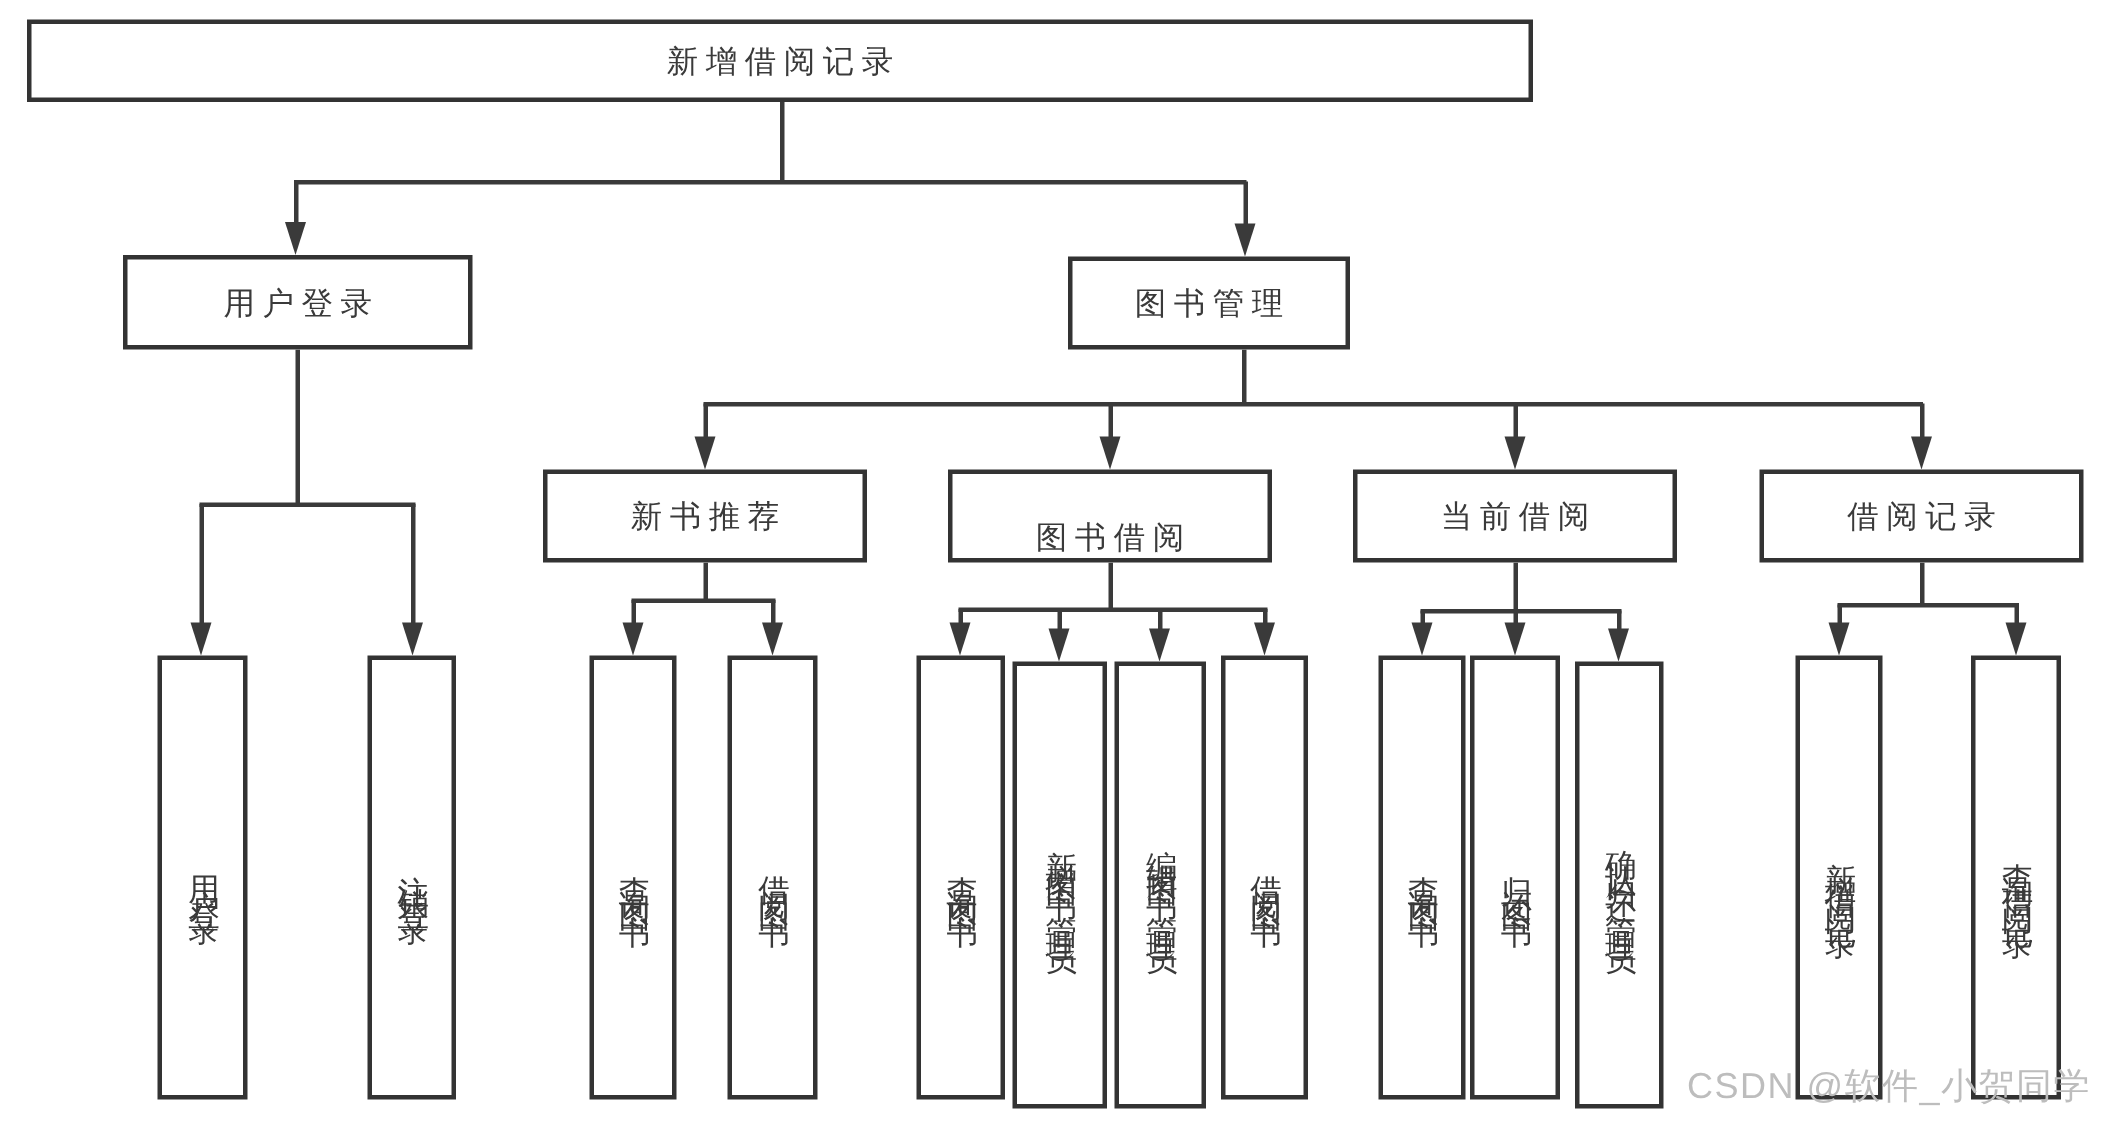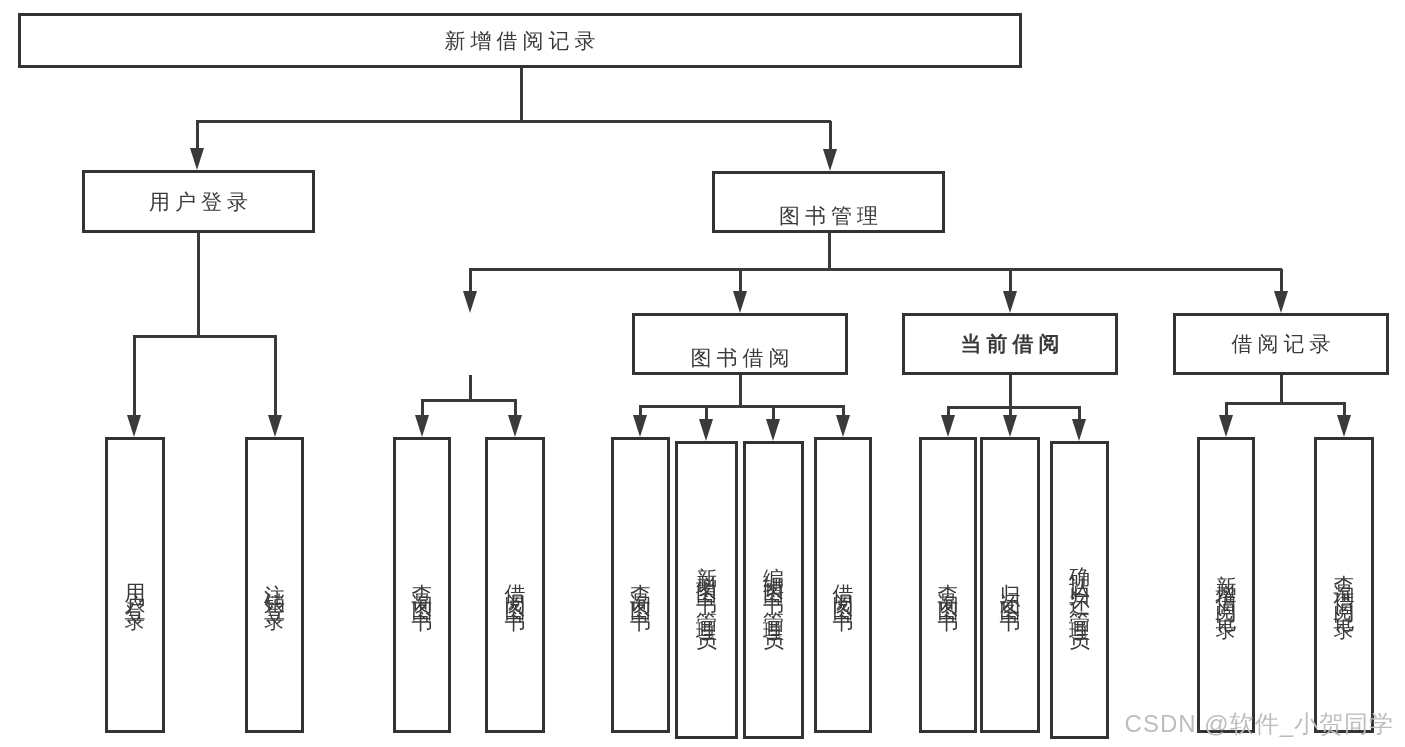--- a/index.html
+++ b/index.html
@@ -111,27 +111,30 @@
     <div class="vline" style="left: 1225px; top: 403px; height: 14px;"></div>
     <div class="arrowhead" style="left: 1219px; top: 415px;"></div>
     <div class="vline" style="left: 1343px; top: 403px; height: 14px;"></div>
     <div class="arrowhead" style="left: 1337px; top: 415px;"></div>
     <div class="node h" style="left: 18px; top: 13px; width: 1004px; height: 55px;">
       <span>新增借阅记录</span>
     </div>
     <div class="node h" style="left: 82px; top: 170px; width: 233px; height: 63px;">
       <span>用户登录</span>
     </div>
-    <div class="node h" style="left: 712px; top: 171px; width: 233px; height: 62px; align-items: flex-end;">
+    <div class="node h" style="left: 712px; top: 171px; width: 188px; height: 62px;">
       <span>图书管理</span>
+    </div>
+    <div class="node h" style="left: 362px; top: 313px; width: 216px; height: 62px;">
+      <span>新书推荐</span>
     </div>
     <div class="node h" style="left: 632px; top: 313px; width: 216px; height: 62px; align-items: flex-end;">
       <span>图书借阅</span>
     </div>
-    <div class="node h" style="left: 902px; top: 313px; width: 216px; height: 62px; font-weight: bold;">
+    <div class="node h" style="left: 902px; top: 313px; width: 216px; height: 62px;">
       <span>当前借阅</span>
     </div>
     <div class="node h" style="left: 1173px; top: 313px; width: 216px; height: 62px; align-items: center;">
       <span>借阅记录</span>
     </div>
     <div class="node v" style="left: 105px; top: 437px; width: 60px; height: 296px;">
       <span>用户登录</span>
     </div>
     <div class="node v" style="left: 245px; top: 437px; width: 59px; height: 296px;">
       <span>注销登录</span>

